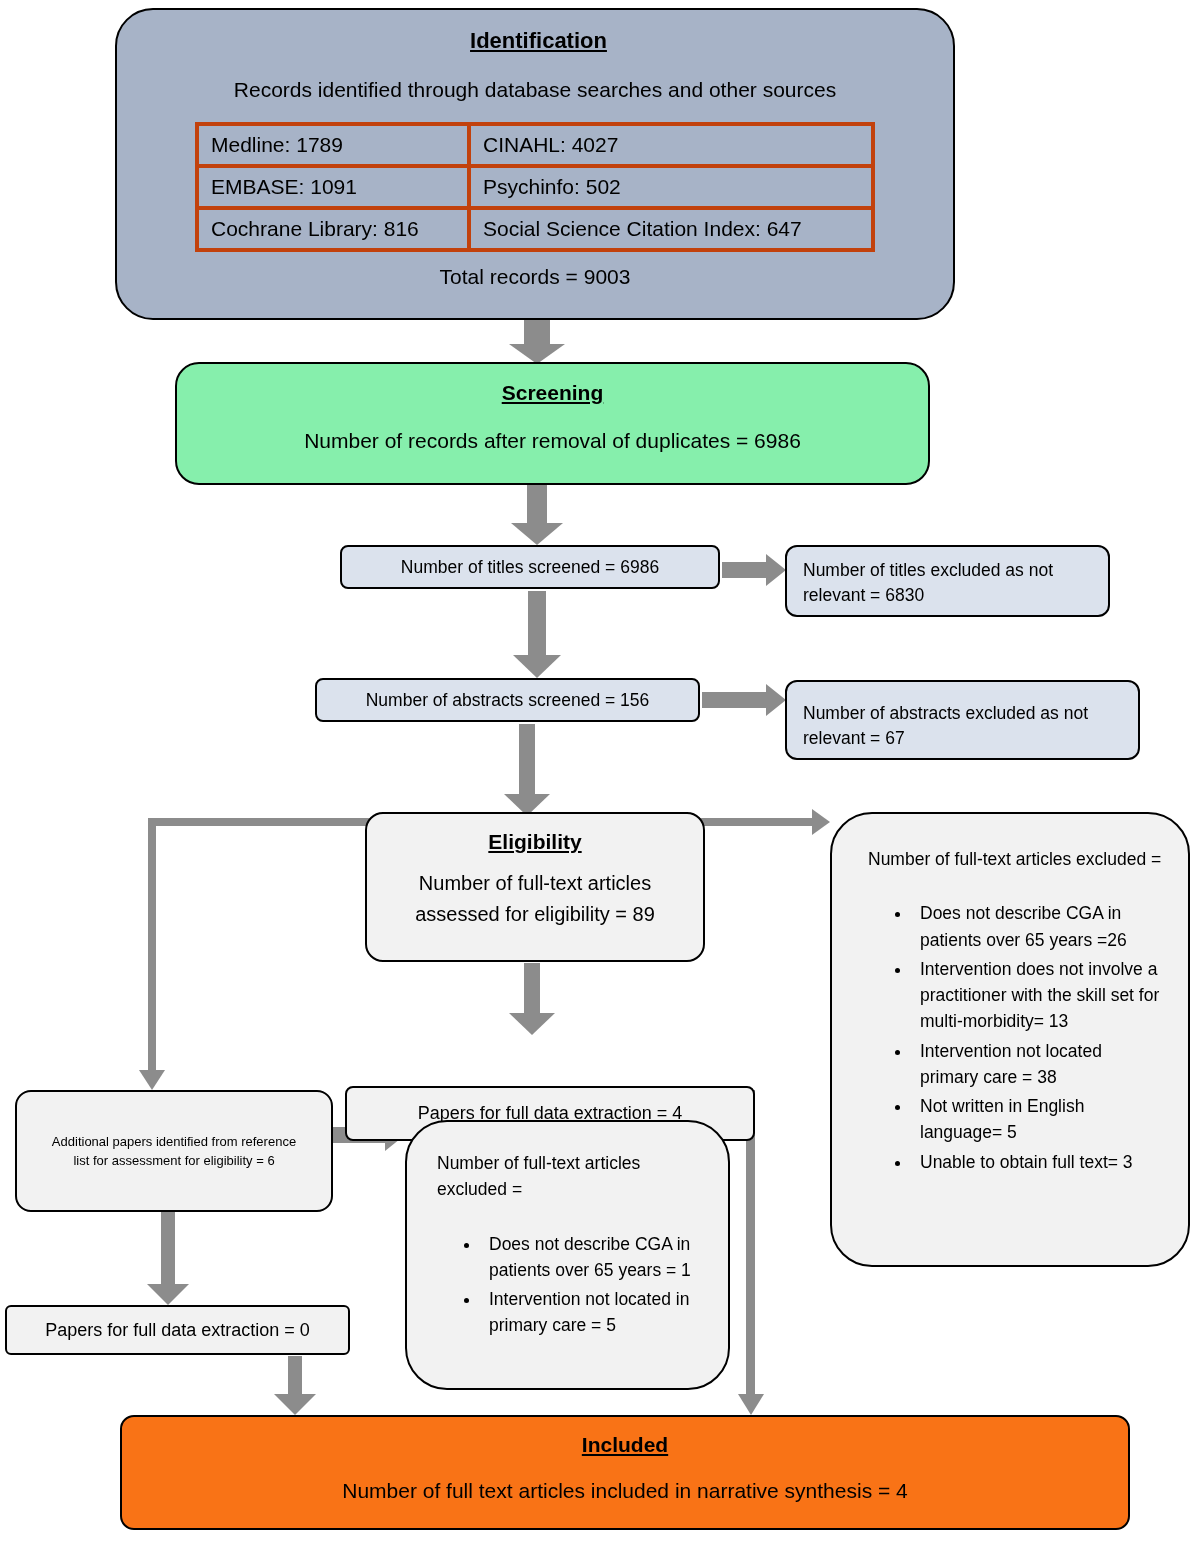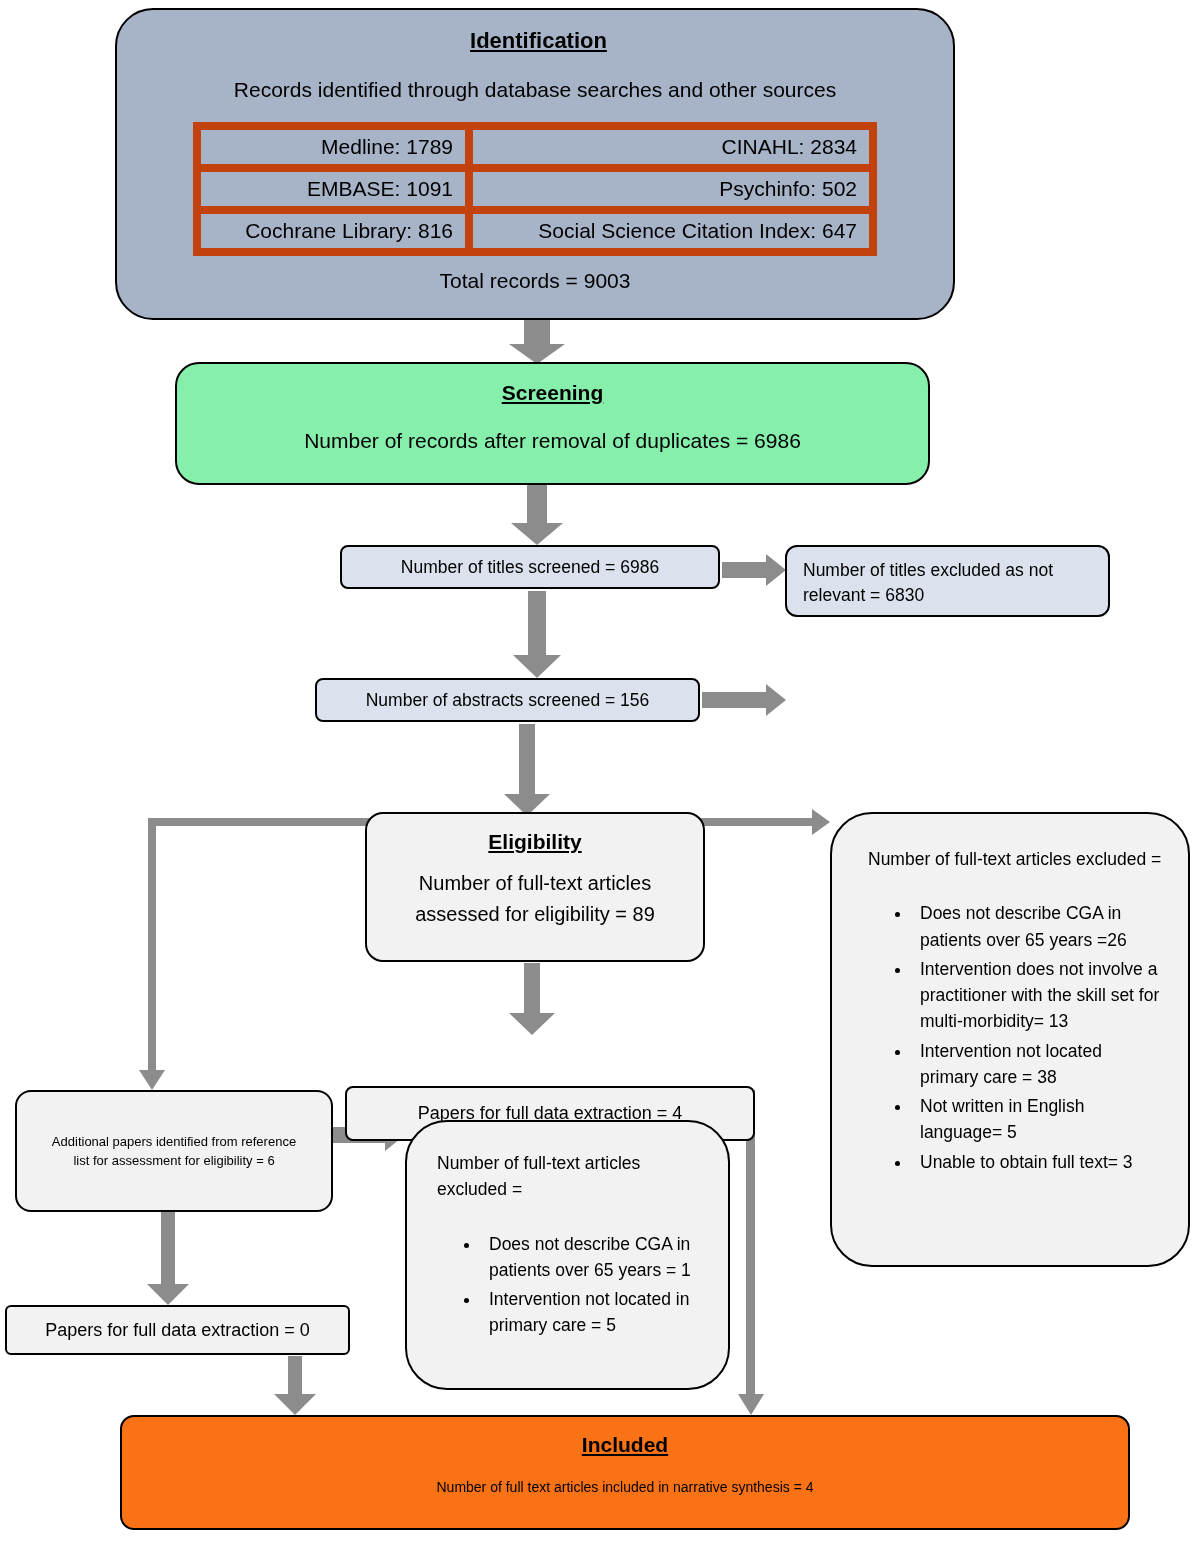--- a/index.html
+++ b/index.html
@@ -10,21 +10,21 @@
 
   
   .shaft { position:absolute; background:#8c8c8c; }
   .tri { position:absolute; width:0; height:0; }
 
   
   .id-box { left:115px; top:8px; width:840px; height:312px; border-radius:38px; background:#a7b3c7; text-align:center; }
   .id-title { margin-top:18px; font-size:22px; font-weight:bold; text-decoration:underline;padding-left:7px; }
   .id-sub { margin-top:24px; font-size:21px; }
   .id-table { margin:20px auto 0 auto; border-collapse:collapse; font-size:21px; }
-  .id-table td { border:8px solid #c2410c; text-align:right; padding:5px 12px; height:42px; }
+  .id-table td { border:4px solid #c2410c; text-align:left; padding:5px 12px; height:42px; }
   .id-table td.c1 { width:272px; }
   .id-table td.c2 { width:404px; }
   .id-total { margin-top:13px; font-size:21px; }
 
   
   .scr-box { left:175px; top:362px; width:755px; height:123px; border-radius:24px; background:#86efac; text-align:center; }
   .scr-title { margin-top:17px; font-size:21px; font-weight:bold; text-decoration:underline; }
   .scr-text { margin-top:24px; font-size:21px; }
 
   
@@ -42,21 +42,21 @@
   .excl-mid { left:405px; top:1120px; width:325px; height:270px; padding:28px 20px 16px 30px; }
   .excl-box ul { margin-top:28px; padding-left:44px; }
   .excl-box li { padding-left:8px; margin-bottom:3px; }
 
   .plain-sm { background:#f2f2f2; border-radius:8px; display:flex; align-items:center; justify-content:center; font-size:18px; }
 
   .addl-box { left:15px; top:1090px; width:318px; height:122px; border-radius:16px; display:flex; align-items:center; justify-content:center; text-align:center; font-size:13px; line-height:1.5; padding:0 26px; }
 
   .incl-box { left:120px; top:1415px; width:1010px; height:115px; border-radius:14px; background:#f97316; text-align:center; }
   .incl-title { margin-top:16px; font-size:21px; font-weight:bold; text-decoration:underline; }
-  .incl-text { margin-top:22px; font-size:14px; }
+  .incl-text { margin-top:22px; font-size:21px; }
 </style>
 </head>
 <body>
 
 <div class="canvas">
 
   <div class="shaft" style="left:524px; top:316px; width:26px; height:28px;"></div>
   <div class="tri" style="left:509px; top:344px; border-left:28px solid transparent; border-right:28px solid transparent; border-top:20px solid #8c8c8c;"></div>
 
   <div class="shaft" style="left:527px; top:485px; width:20px; height:38px;"></div>
@@ -95,21 +95,21 @@
   <div class="shaft" style="left:746px; top:1090px; width:9px; height:304px;"></div>
   <div class="tri" style="left:738px; top:1394px; border-left:13px solid transparent; border-right:13px solid transparent; border-top:21px solid #8c8c8c;"></div>
 
   <div class="box id-box">
     <div class="id-title">Identification</div>
     <div class="id-sub">Records identified through database searches and other sources</div>
     <table class="id-table">
       <tbody>
           <tr>
         <td class="c1">Medline: 1789</td>
-        <td class="c2">CINAHL: 2834</td>
+        <td class="c2">CINAHL: 4027</td>
       </tr>
       <tr>
         <td class="c1">EMBASE: 1091</td>
         <td class="c2">Psychinfo: 502</td>
       </tr>
       <tr>
         <td class="c1">Cochrane Library: 816</td>
         <td class="c2">Social Science Citation Index: 647</td>
       </tr>
     </tbody>
@@ -127,20 +127,23 @@
   </div>
 
   <div class="box blue-note" style="left:785px; top:545px; width:325px; height:72px;">
     <span>Number of titles excluded as not relevant = 6830</span>
   </div>
 
   <div class="box blue-sm" style="left:315px; top:678px; width:385px; height:44px;">
     <span>Number of abstracts screened = 156</span>
   </div>
 
+  <div class="box blue-note" style="left:785px; top:680px; width:355px; height:80px;">
+    <span>Number of abstracts excluded as not relevant = 67</span>
+  </div>
 
   <div class="box gray-box elig-box">
     <div class="elig-title">Eligibility</div>
     <div class="elig-text">Number of full-text articles assessed for eligibility = 89</div>
   </div>
 
   <div class="box gray-box excl-box excl-right">
     <div>Number of full-text articles excluded =</div>
     <ul>
       <li>Does not describe CGA in patients over 65 years =26</li>

